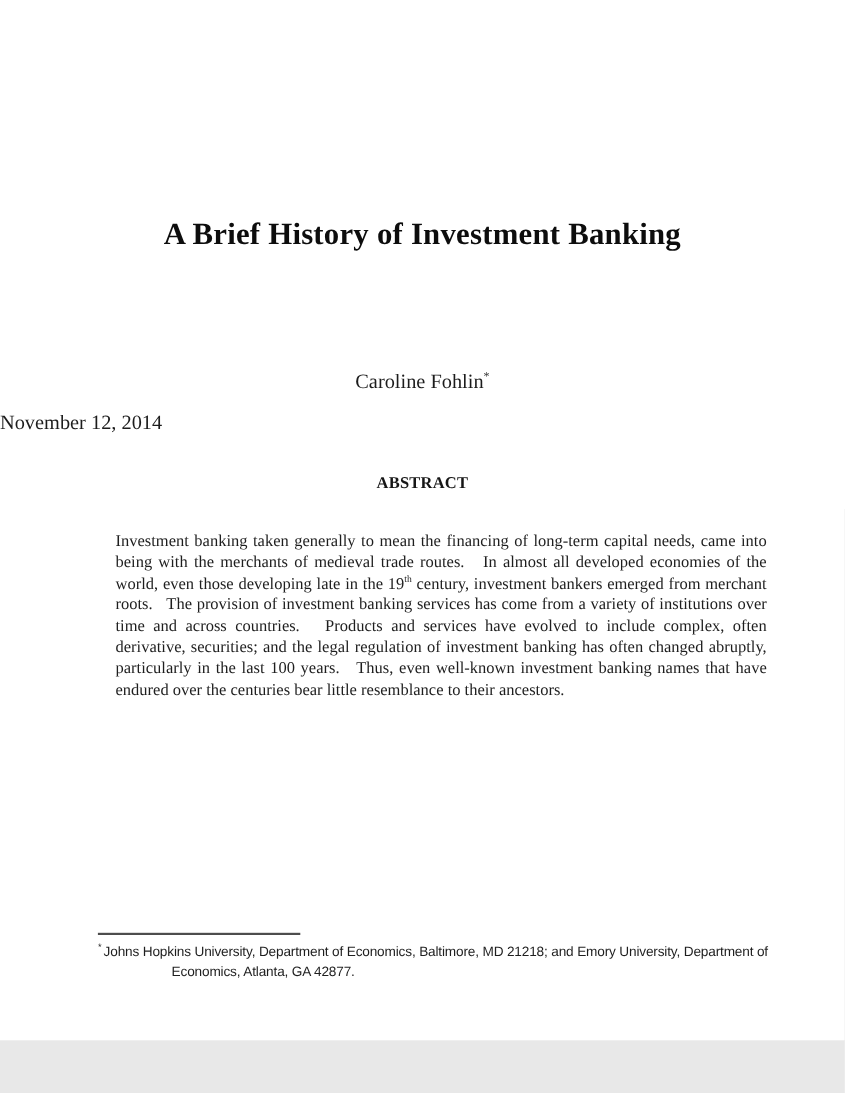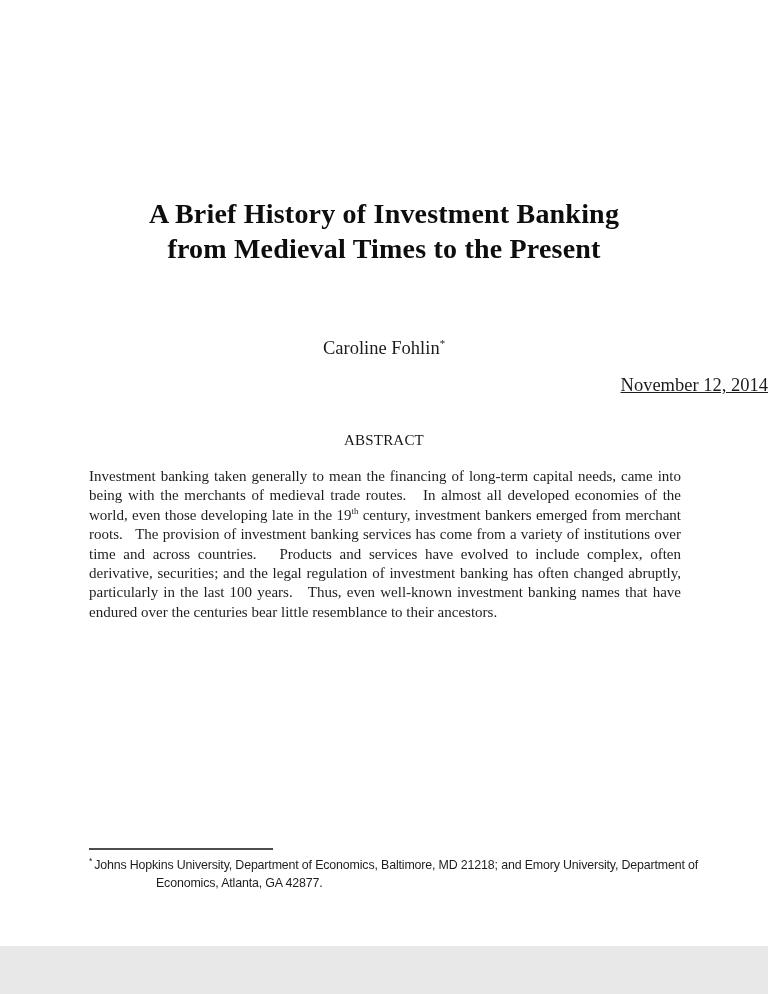--- a/index.html
+++ b/index.html
@@ -40,44 +40,43 @@
     text-align: center;
     font-size: 18.5px;
     line-height: 22px;
     color: #1c1c1c;
   }
   .date {
     position: absolute;
     top: 374px;
     left: 0;
     width: 768px;
-    text-align: right;
+    text-align: left;
     font-size: 18.5px;
     line-height: 22px;
     color: #1c1c1c;
-    text-decoration: underline;
   }
   .abstract-heading {
     position: absolute;
     top: 431px;
     left: 0;
     width: 768px;
     text-align: center;
-    font-weight: normal;
+    font-weight: bold;
     font-size: 15px;
     line-height: 18px;
     color: #161616;
     letter-spacing: 0.2px;
   }
   .abstract-body {
     position: absolute;
     top: 467px;
     left: 89px;
     width: 592px;
-    margin: 0;
+    margin: 16px;
     text-align: justify;
     font-size: 15px;
     line-height: 19.4px;
     color: #1e1e1e;
   }
   .abstract-body span { white-space: pre-wrap; }
   .sup {
     font-size: 0.58em;
     line-height: 0;
     vertical-align: super;
@@ -113,21 +112,20 @@
     margin-left: 67px;
   }
 </style>
 </head>
 <body>
 
 <div class="page">
 
   <h1 class="title">
     <span class="title-line">A Brief History of Investment Banking</span>
-    <span class="title-line">from Medieval Times to the Present</span>
   </h1>
 
   <div class="author"><span>Caroline Fohlin</span><sup class="sup">*</sup></div>
 
   <div class="date">November 12, 2014</div>
 
   <div class="abstract-heading">ABSTRACT</div>
 
   <p class="abstract-body"><span>Investment banking taken generally to mean the financing of long-term capital needs, came into being with the merchants of medieval trade routes.   In almost all developed economies of the world, even those developing late in the 19</span><sup class="sup">th</sup><span> century, investment bankers emerged from merchant roots.   The provision of investment banking services has come from a variety of institutions over time and across countries.   Products and services have evolved to include complex, often derivative, securities; and the legal regulation of investment banking has often changed abruptly, particularly in the last 100 years.   Thus, even well-known investment banking names that have endured over the centuries bear little resemblance to their ancestors.</span></p>
 

